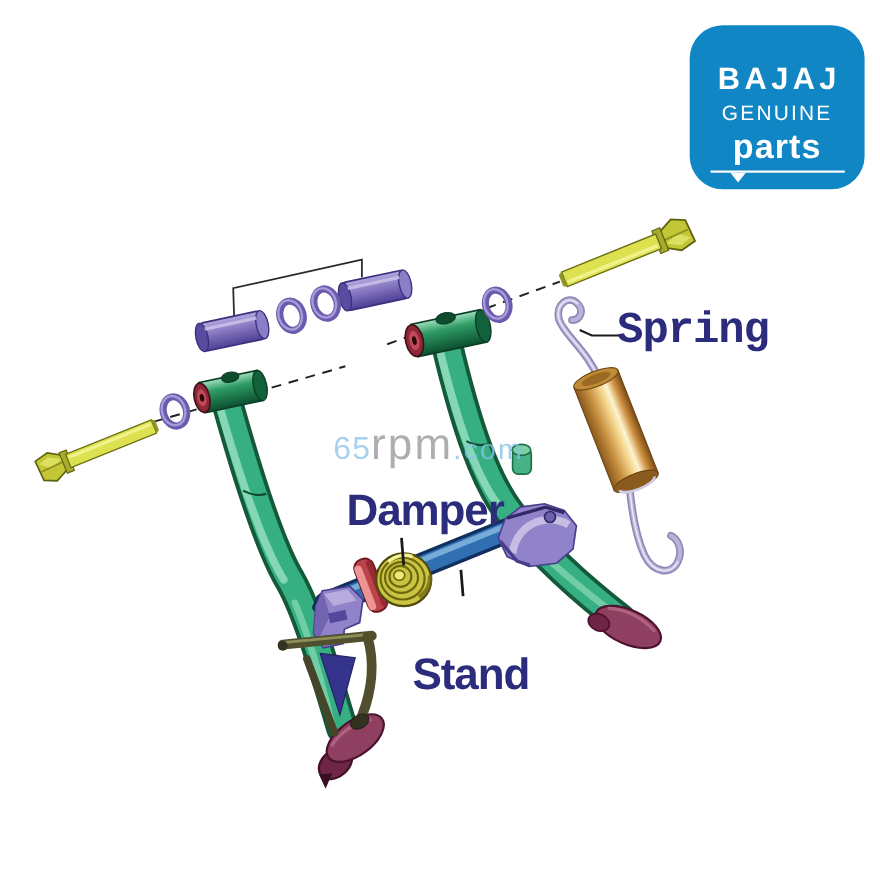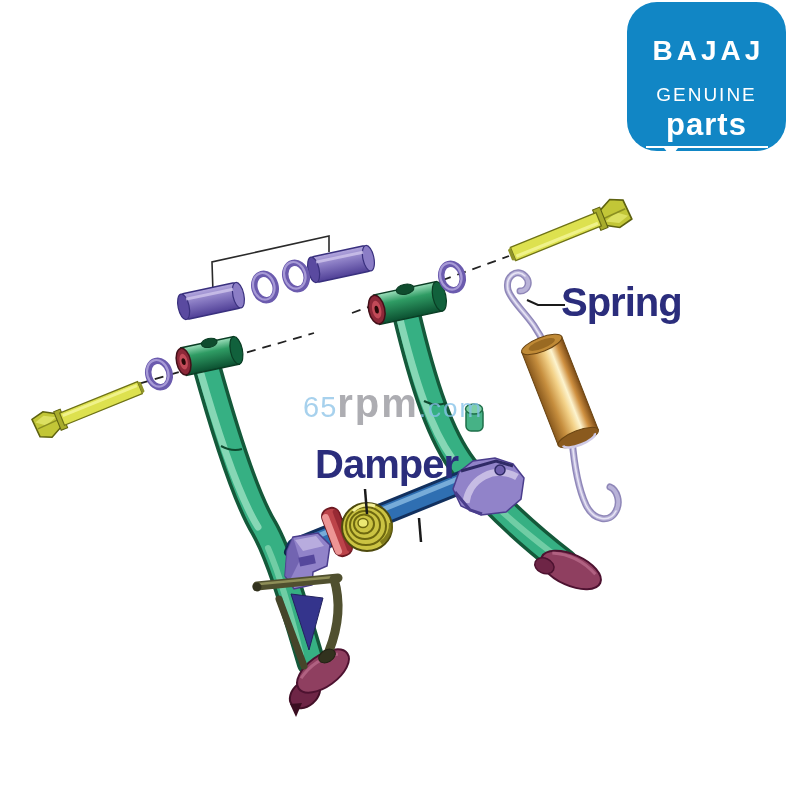--- a/index.html
+++ b/index.html
@@ -21,41 +21,41 @@
   .damper-y{fill:var(--p-damper-yellow,#cbc342);}
   .lever{stroke:var(--p-lever-olive,#50502f);}
   .web{fill:var(--p-web-navy,#34348c);}
 
   
   .watermark{
     position:absolute;left:303px;top:369px;display:flex;align-items:baseline;
     opacity:.78;z-index:5;pointer-events:none;white-space:nowrap;
   }
   .wm1{font-size:29px;letter-spacing:1px;color:var(--c-watermark-num,#8fc5e8);}
-  .wm2{font-size:40px;font-weight:bold;letter-spacing:2px;color:var(--c-watermark-rpm,#97979d);}
+  .wm2{font-size:40px;font-weight:normal;letter-spacing:2px;color:var(--c-watermark-rpm,#97979d);}
   .wm3{font-size:26px;letter-spacing:2px;color:var(--c-watermark-com,#85c2e8);margin-top:24px;}
 
   
   .lbl{
     position:absolute;z-index:6;color:var(--c-label-text,#2b2d7c);
     font-weight:bold;font-size:40px;line-height:1;letter-spacing:-1px;white-space:nowrap;
   }
-  .lbl-spring{left:561px;top:282px;}
+  .lbl-spring{left:561px;top:282px;font-family:Liberation Mono, monospace;}
   .lbl-damper{left:315px;top:444px;}
   .lbl-center{left:373px;top:538px;}
   .lbl-stand{left:375px;top:593px;}
 
   
   .badge{
-    position:absolute;left:627px;top:2px;width:159px;height:149px;border-radius:30px;
+    position:absolute;left:627px;top:23px;width:159px;height:149px;border-radius:30px;
     background:var(--c-badge-bg,#1186c5);color:var(--c-badge-text,#ffffff);
     z-index:7;text-align:center;box-sizing:border-box;padding-top:33px;
   }
   .badge-brand{font-size:28px;font-weight:bold;letter-spacing:4px;margin-left:4px;}
-  .badge-genuine{font-size:19px;letter-spacing:2px;margin-top:17px;}
+  .badge-genuine{font-size:19px;letter-spacing:2px;margin-top:5px;}
   .badge-parts{font-size:31px;font-weight:bold;letter-spacing:1px;margin-top:1px;}
   .badge-rule{position:relative;width:122px;margin:3px auto 0;border-top:2.5px solid #fff;}
   .badge-chevron{
     position:absolute;left:18px;top:0;width:0;height:0;
     border-left:7px solid transparent;border-right:7px solid transparent;
     border-top:9px solid #fff;
   }
 </style>
 </head>
 <body>
@@ -277,20 +277,21 @@
   </svg>
 
   <div class="watermark">
     <span class="wm1">65</span>
       <span class="wm2">rpm</span>
       <span class="wm3">.com</span>
   </div>
 
   <div class="lbl lbl-spring">Spring</div>
   <div class="lbl lbl-damper">Damper</div>
+  <div class="lbl lbl-stand">Stand</div>
 
   <div class="badge">
     <div class="badge-brand">BAJAJ</div>
     <div class="badge-genuine">GENUINE</div>
     <div class="badge-parts">parts</div>
     <div class="badge-rule">
       <div class="badge-chevron"></div>
     </div>
   </div>
 

